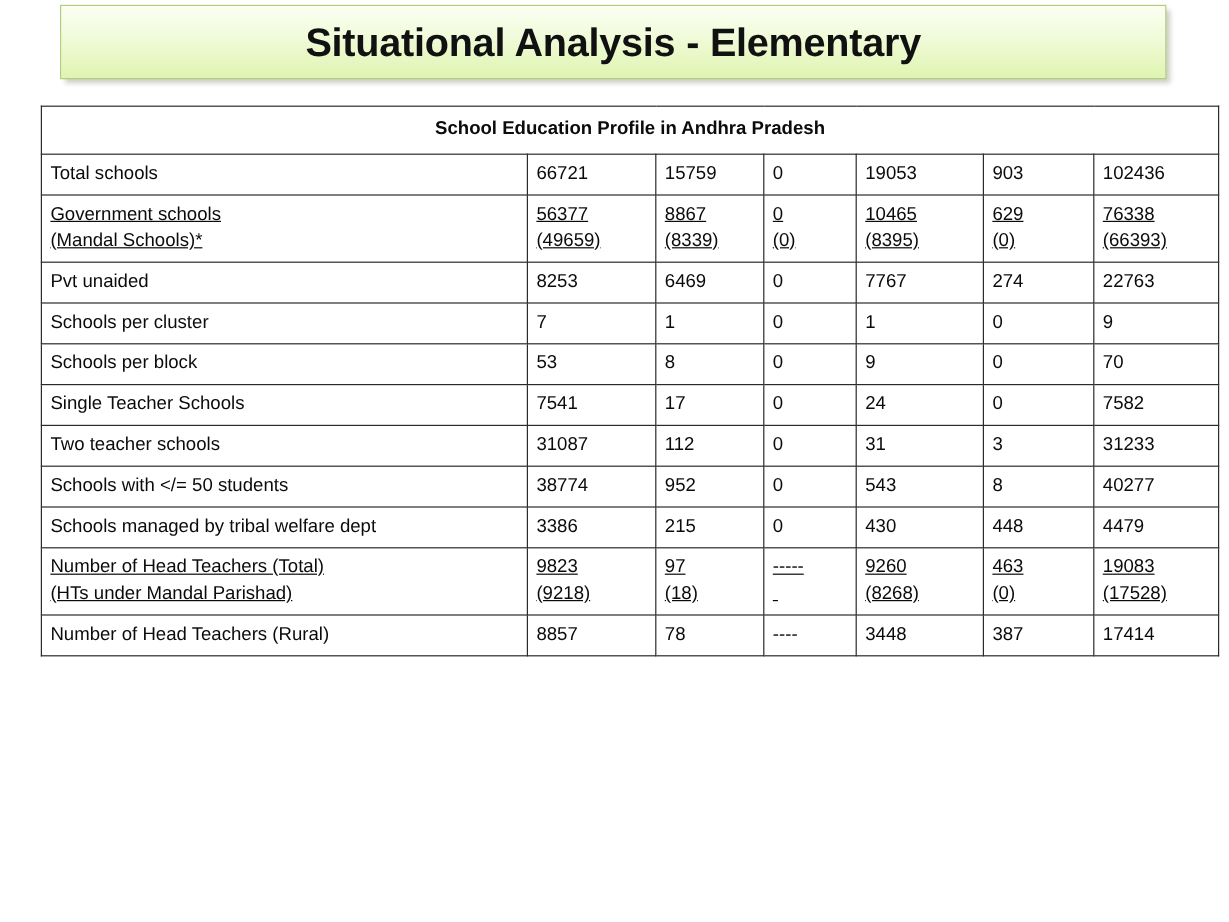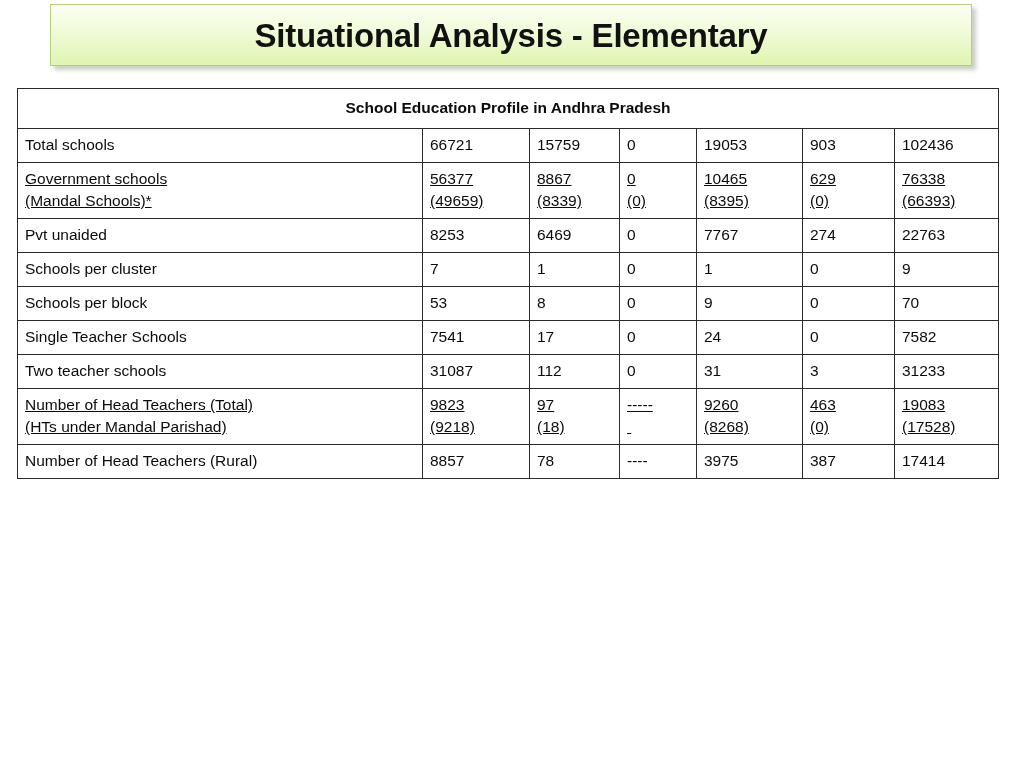--- a/index.html
+++ b/index.html
@@ -41,21 +41,21 @@
     font-weight: bold;
     color: #111111;
     letter-spacing: -0.2px;
     line-height: 1;
     white-space: nowrap;
   }
 
   
   .table-wrap {
     position: absolute;
-    left: 17px;
+    left: 34px;
     top: 88px;
     width: 981px;
   }
 
   table.profile {
     width: 981px;
     border-collapse: collapse;
     table-layout: fixed;
     background: #ffffff;
   }
@@ -294,20 +294,66 @@
             <td>
               <span class="sub">31</span>
             </td>
             <td>
               <span class="sub">3</span>
             </td>
             <td>
               <span class="sub">31233</span>
             </td>
           </tr>
+          <tr>
+            <td class="row-label">
+              <span class="sub">Schools with &lt;/= 50 students</span>
+            </td>
+            <td>
+              <span class="sub">38774</span>
+            </td>
+            <td>
+              <span class="sub">952</span>
+            </td>
+            <td>
+              <span class="sub">0</span>
+            </td>
+            <td>
+              <span class="sub">543</span>
+            </td>
+            <td>
+              <span class="sub">8</span>
+            </td>
+            <td>
+              <span class="sub">40277</span>
+            </td>
+          </tr>
+          <tr>
+            <td class="row-label">
+              <span class="sub">Schools managed by tribal welfare dept</span>
+            </td>
+            <td>
+              <span class="sub">3386</span>
+            </td>
+            <td>
+              <span class="sub">215</span>
+            </td>
+            <td>
+              <span class="sub">0</span>
+            </td>
+            <td>
+              <span class="sub">430</span>
+            </td>
+            <td>
+              <span class="sub">448</span>
+            </td>
+            <td>
+              <span class="sub">4479</span>
+            </td>
+          </tr>
           <tr class="two-line">
             <td class="row-label">
               <span class="sub">Number of Head Teachers  (Total)</span>
               <span class="sub">(HTs under Mandal Parishad)</span>
             </td>
             <td>
               <span class="sub">9823</span>
               <span class="sub">(9218)</span>
             </td>
             <td>
@@ -338,21 +384,21 @@
             <td>
               <span class="sub">8857</span>
             </td>
             <td>
               <span class="sub">78</span>
             </td>
             <td>
               <span class="sub">----</span>
             </td>
             <td>
-              <span class="sub">3975</span>
+              <span class="sub">3448</span>
             </td>
             <td>
               <span class="sub">387</span>
             </td>
             <td>
               <span class="sub">17414</span>
             </td>
           </tr>
         </tbody>
     </table>

